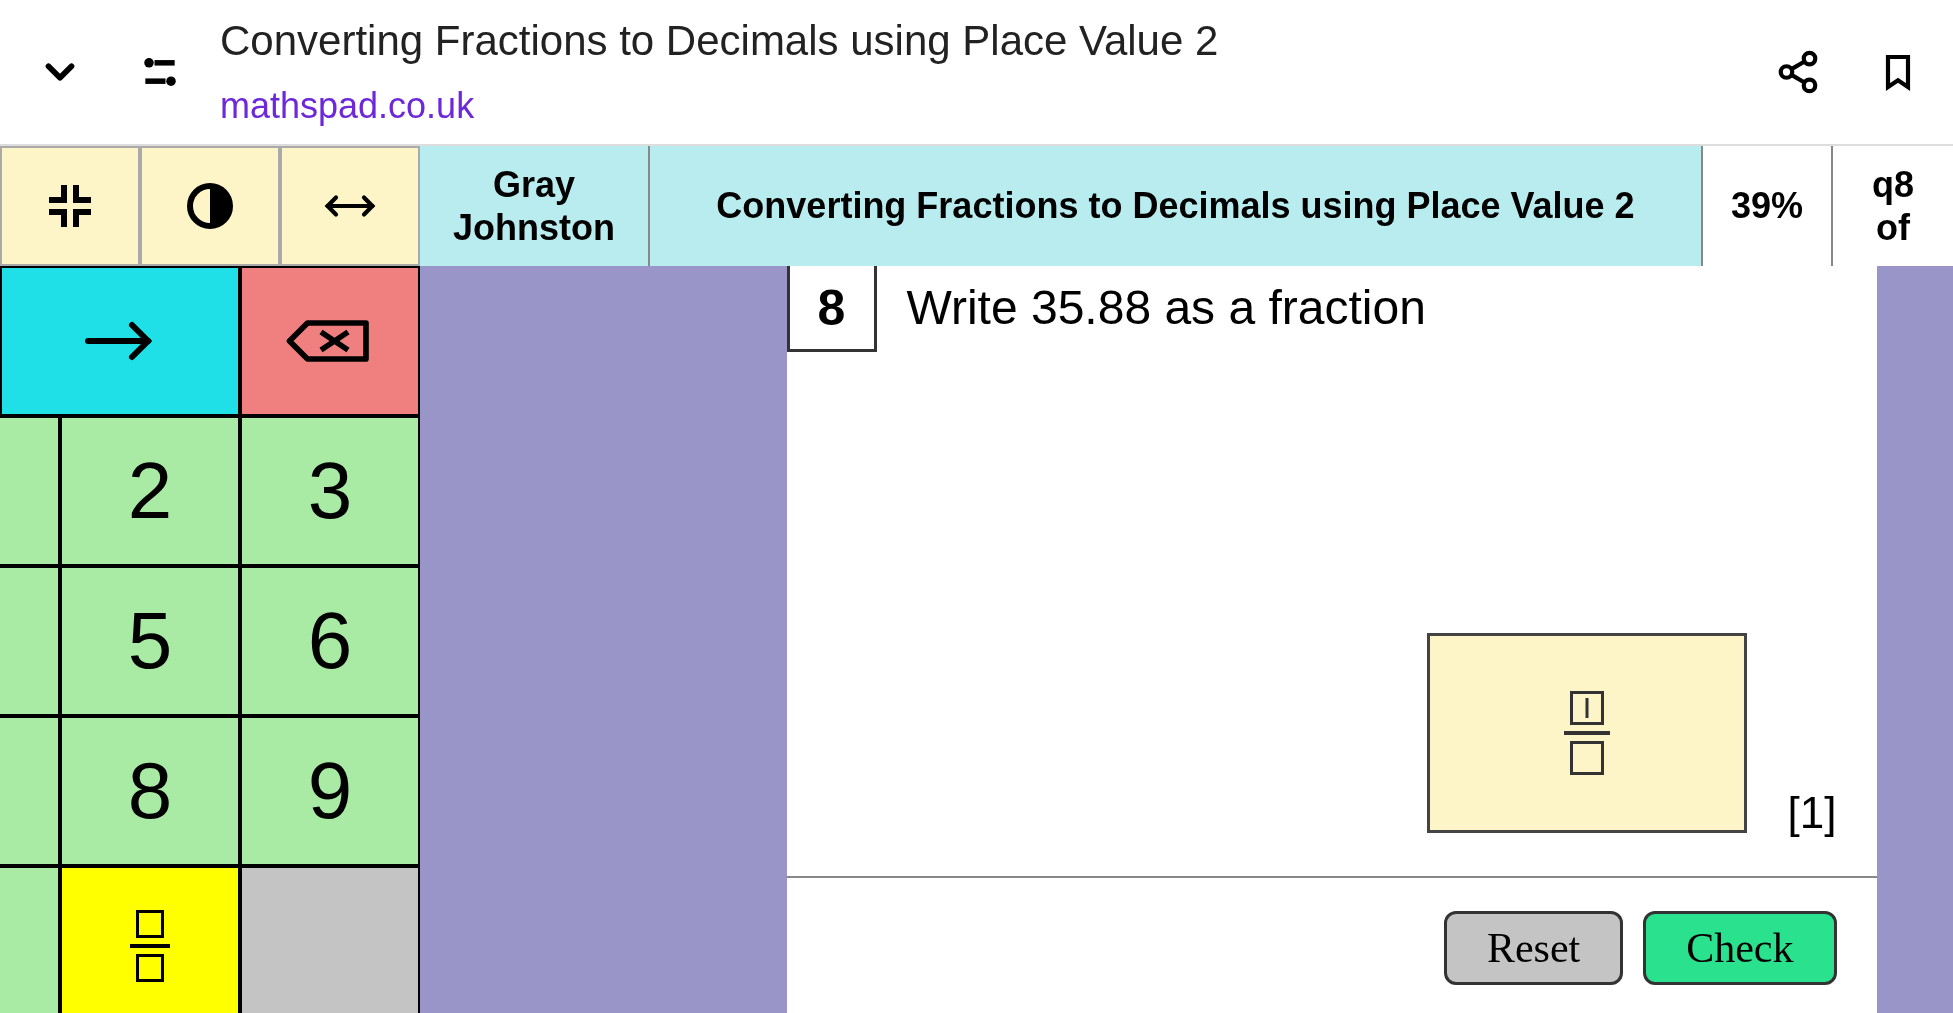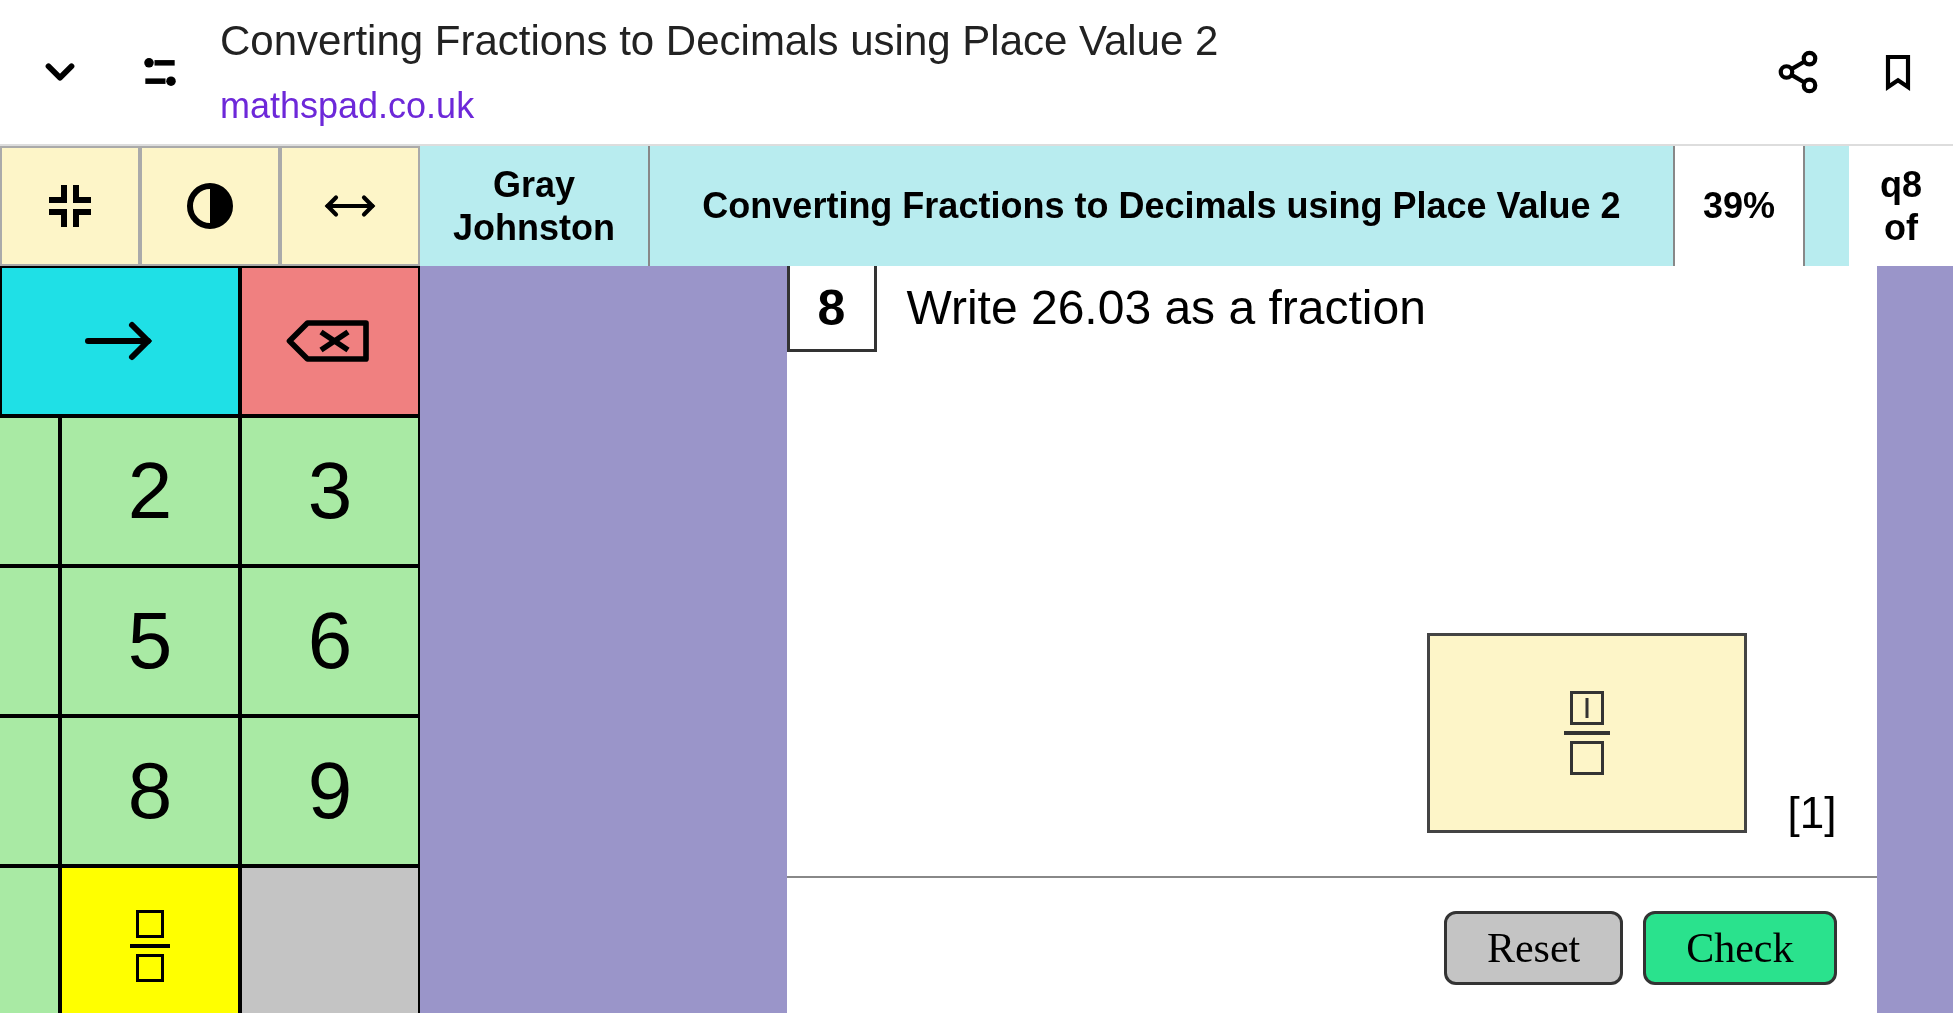--- a/index.html
+++ b/index.html
@@ -66,21 +66,21 @@
     display:flex; align-items:center; justify-content:center;
     font-size: 36px; font-weight:700; color:#000;
     border-right: 2px solid #888;
     padding: 0 20px;
     text-align:center;
     line-height:1.2;
   }
   .info-bar .student { width: 230px; }
   .info-bar .topic { flex:1; }
   .info-bar .pct { width: 130px; background:#fff; }
-  .info-bar .qnum { width: 104px; background:#fff; border-right:none;margin-left:44px; }
+  .info-bar .qnum { width: 120px; background:#fff; border-right:none; }
 
   
   .keypad {
     position:absolute;
     top:0; left:0;
     width: 420px;
     height: 100%;
     display:flex;
     flex-direction:column;
   }
@@ -315,21 +315,21 @@
   <div class="info-bar">
     <div class="cell student">Gray Johnston</div>
     <div class="cell topic">Converting Fractions to Decimals using Place Value 2</div>
     <div class="cell pct">39%</div>
     <div class="cell qnum">q8 of</div>
   </div>
 
   <div class="stage">
     <div class="qcard">
       <div class="qnum-badge">8</div>
-      <div class="qtext">Write 26.03 as a fraction</div>
+      <div class="qtext">Write 35.88 as a fraction</div>
 
       <div class="ans-box">
         <div class="fraction-input">
           <div class="cell with-cursor"></div>
           <div class="bar"></div>
           <div class="cell"></div>
         </div>
       </div>
       <div class="marks">[1]</div>
       <div class="hr-line"></div>

